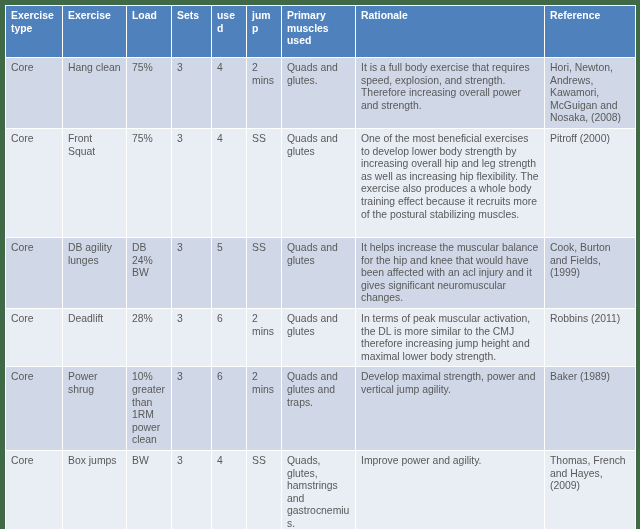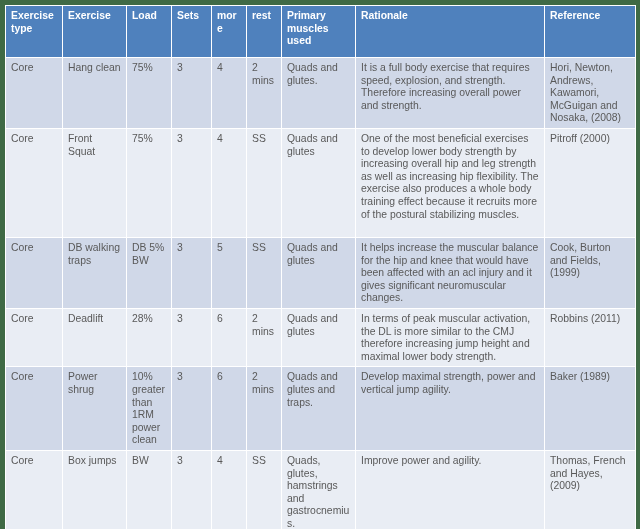--- a/index.html
+++ b/index.html
@@ -61,22 +61,22 @@
         <col style="width:74px">
         <col style="width:189px">
         <col style="width:91px">
   </colgroup>
   <thead>
     <tr>
       <th>Exercise type</th>
       <th>Exercise</th>
       <th>Load</th>
       <th>Sets</th>
-      <th>more</th>
-      <th>rest</th>
+      <th>used</th>
+      <th>jump</th>
       <th>Primary muscles used</th>
       <th>Rationale</th>
       <th>Reference</th>
     </tr>
   </thead>
   <tbody>
     <tr class="odd r1">
       <td>Core</td>
       <td>Hang clean</td>
       <td>75%</td>
@@ -93,22 +93,22 @@
       <td>75%</td>
       <td>3</td>
       <td>4</td>
       <td>SS</td>
       <td>Quads and glutes</td>
       <td>One of the most beneficial exercises to develop lower body strength by increasing overall hip and leg strength as well as increasing hip flexibility. The exercise also produces a whole body training effect because it recruits more of the postural stabilizing muscles.</td>
       <td>Pitroff (2000)</td>
     </tr>
     <tr class="odd r3">
       <td>Core</td>
-      <td>DB walking traps</td>
-      <td>DB 5% BW</td>
+      <td>DB agility lunges</td>
+      <td>DB 24% BW</td>
       <td>3</td>
       <td>5</td>
       <td>SS</td>
       <td>Quads and glutes</td>
       <td>It helps increase the muscular balance for the hip and knee that would have been affected with an acl injury and it gives significant neuromuscular changes.</td>
       <td>Cook, Burton and Fields, (1999)</td>
     </tr>
     <tr class="even r4">
       <td>Core</td>
       <td>Deadlift</td>

